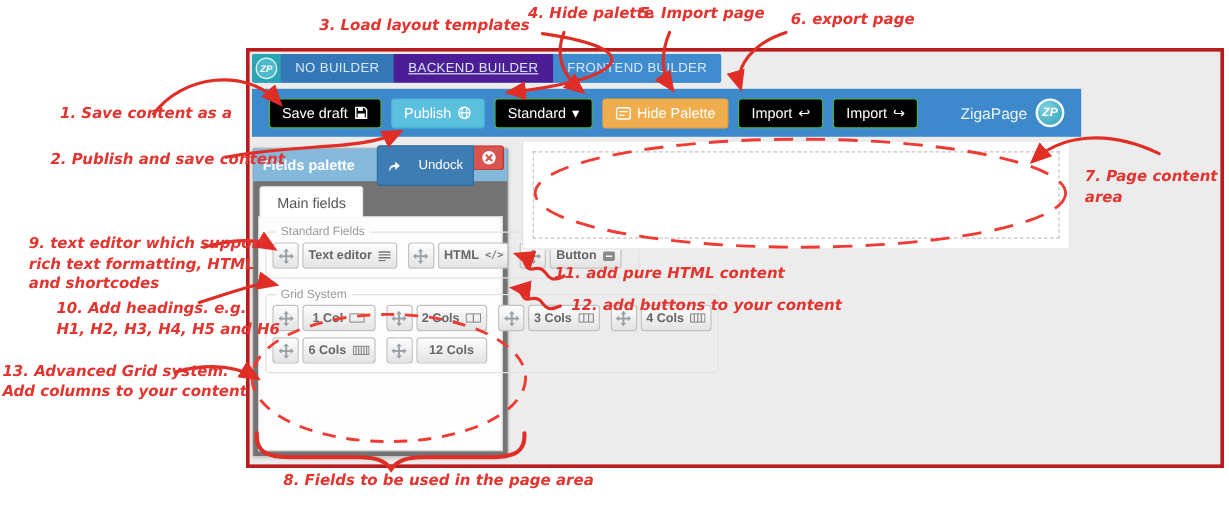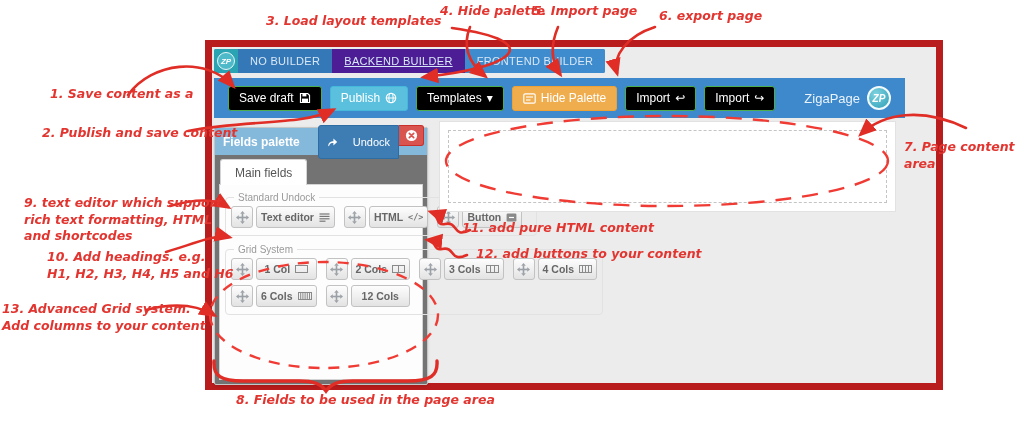--- a/index.html
+++ b/index.html
@@ -1,21 +1,21 @@
 <!DOCTYPE html>
 <html><head>
 <meta charset="utf-8">
 <style>
   html,body{margin:0;padding:0;background:#fff;}
   .stage{position:relative;width:1024px;height:429px;background:#ffffff;
          font-family:"Liberation Sans",sans-serif;overflow:hidden;}
 
   
-  .container{position:absolute;left:205px;top:40px;width:738px;height:350px;
-             background:#ececec;border:7px solid #b91c1c;box-sizing:border-box;}
+  .container{position:absolute;left:205px;top:40px;width:815px;height:350px;
+             background:#ececec;border:3px solid #b91c1c;box-sizing:border-box;}
 
   
   .tabs-row{position:absolute;left:2px;top:2px;height:24px;display:inline-flex;
             background:#418fd3;border-radius:2px;overflow:hidden;align-items:stretch;}
   .zp-tile{width:24px;display:flex;align-items:center;justify-content:center;
            background:#2aa3b2;}
   .zp-tile span{display:flex;align-items:center;justify-content:center;width:16px;height:16px;
            border-radius:50%;background:#4db9c9;border:1px solid #e8f6f8;color:#fff;
            font-size:8px;font-weight:bold;font-style:italic;}
   .btab{display:flex;align-items:center;padding:0 12px;font-size:11px;letter-spacing:.3px;
@@ -124,21 +124,21 @@
         <span>Publish</span>
         <span class="ficon">
           <svg width="12" height="12" viewBox="0 0 12 12">
               <circle cx="6" cy="6" r="4.7" fill="none" stroke="#fff" stroke-width="1.2"></circle>
               <ellipse cx="6" cy="6" rx="2.1" ry="4.7" fill="none" stroke="#fff" stroke-width="1"></ellipse>
               <line x1="1.3" y1="6" x2="10.7" y2="6" stroke="#fff" stroke-width="1"></line>
             </svg>
         </span>
       </button>
       <button class="tbtn green">
-        <span>Templates</span>
+        <span>Standard</span>
         <span class="glyph">▾</span>
       </button>
       <button class="tbtn warn">
         <span class="ficon">
           <svg width="13" height="11" viewBox="0 0 13 11">
               <rect x="0.8" y="0.8" width="11.4" height="9.4" rx="1.5" fill="none" stroke="#fff" stroke-width="1.2"></rect>
               <line x1="3" y1="4" x2="10" y2="4" stroke="#fff" stroke-width="1.1"></line>
               <line x1="3" y1="7" x2="7.5" y2="7" stroke="#fff" stroke-width="1.1"></line>
             </svg>
         </span>
@@ -179,21 +179,21 @@
             </span>
           </button>
         </span>
       </div>
 
       <div class="pal-tab">Main fields</div>
 
       <div class="pal-content">
 
         <fieldset class="pal-group">
-          <legend>Standard Undock</legend>
+          <legend>Standard Fields</legend>
           <div class="pal-grid">
             <div class="fitem">
               <button class="handle">
                 <svg width="13" height="13" viewBox="0 0 13 13" fill="#9aa0a6">
                     <polygon points="6.5,0 4.2,2.8 8.8,2.8"></polygon>
                     <polygon points="6.5,13 4.2,10.2 8.8,10.2"></polygon>
                     <polygon points="0,6.5 2.8,4.2 2.8,8.8"></polygon>
                     <polygon points="13,6.5 10.2,4.2 10.2,8.8"></polygon>
                     <rect x="5.7" y="2.5" width="1.6" height="8"></rect>
                     <rect x="2.5" y="5.7" width="8" height="1.6"></rect>

